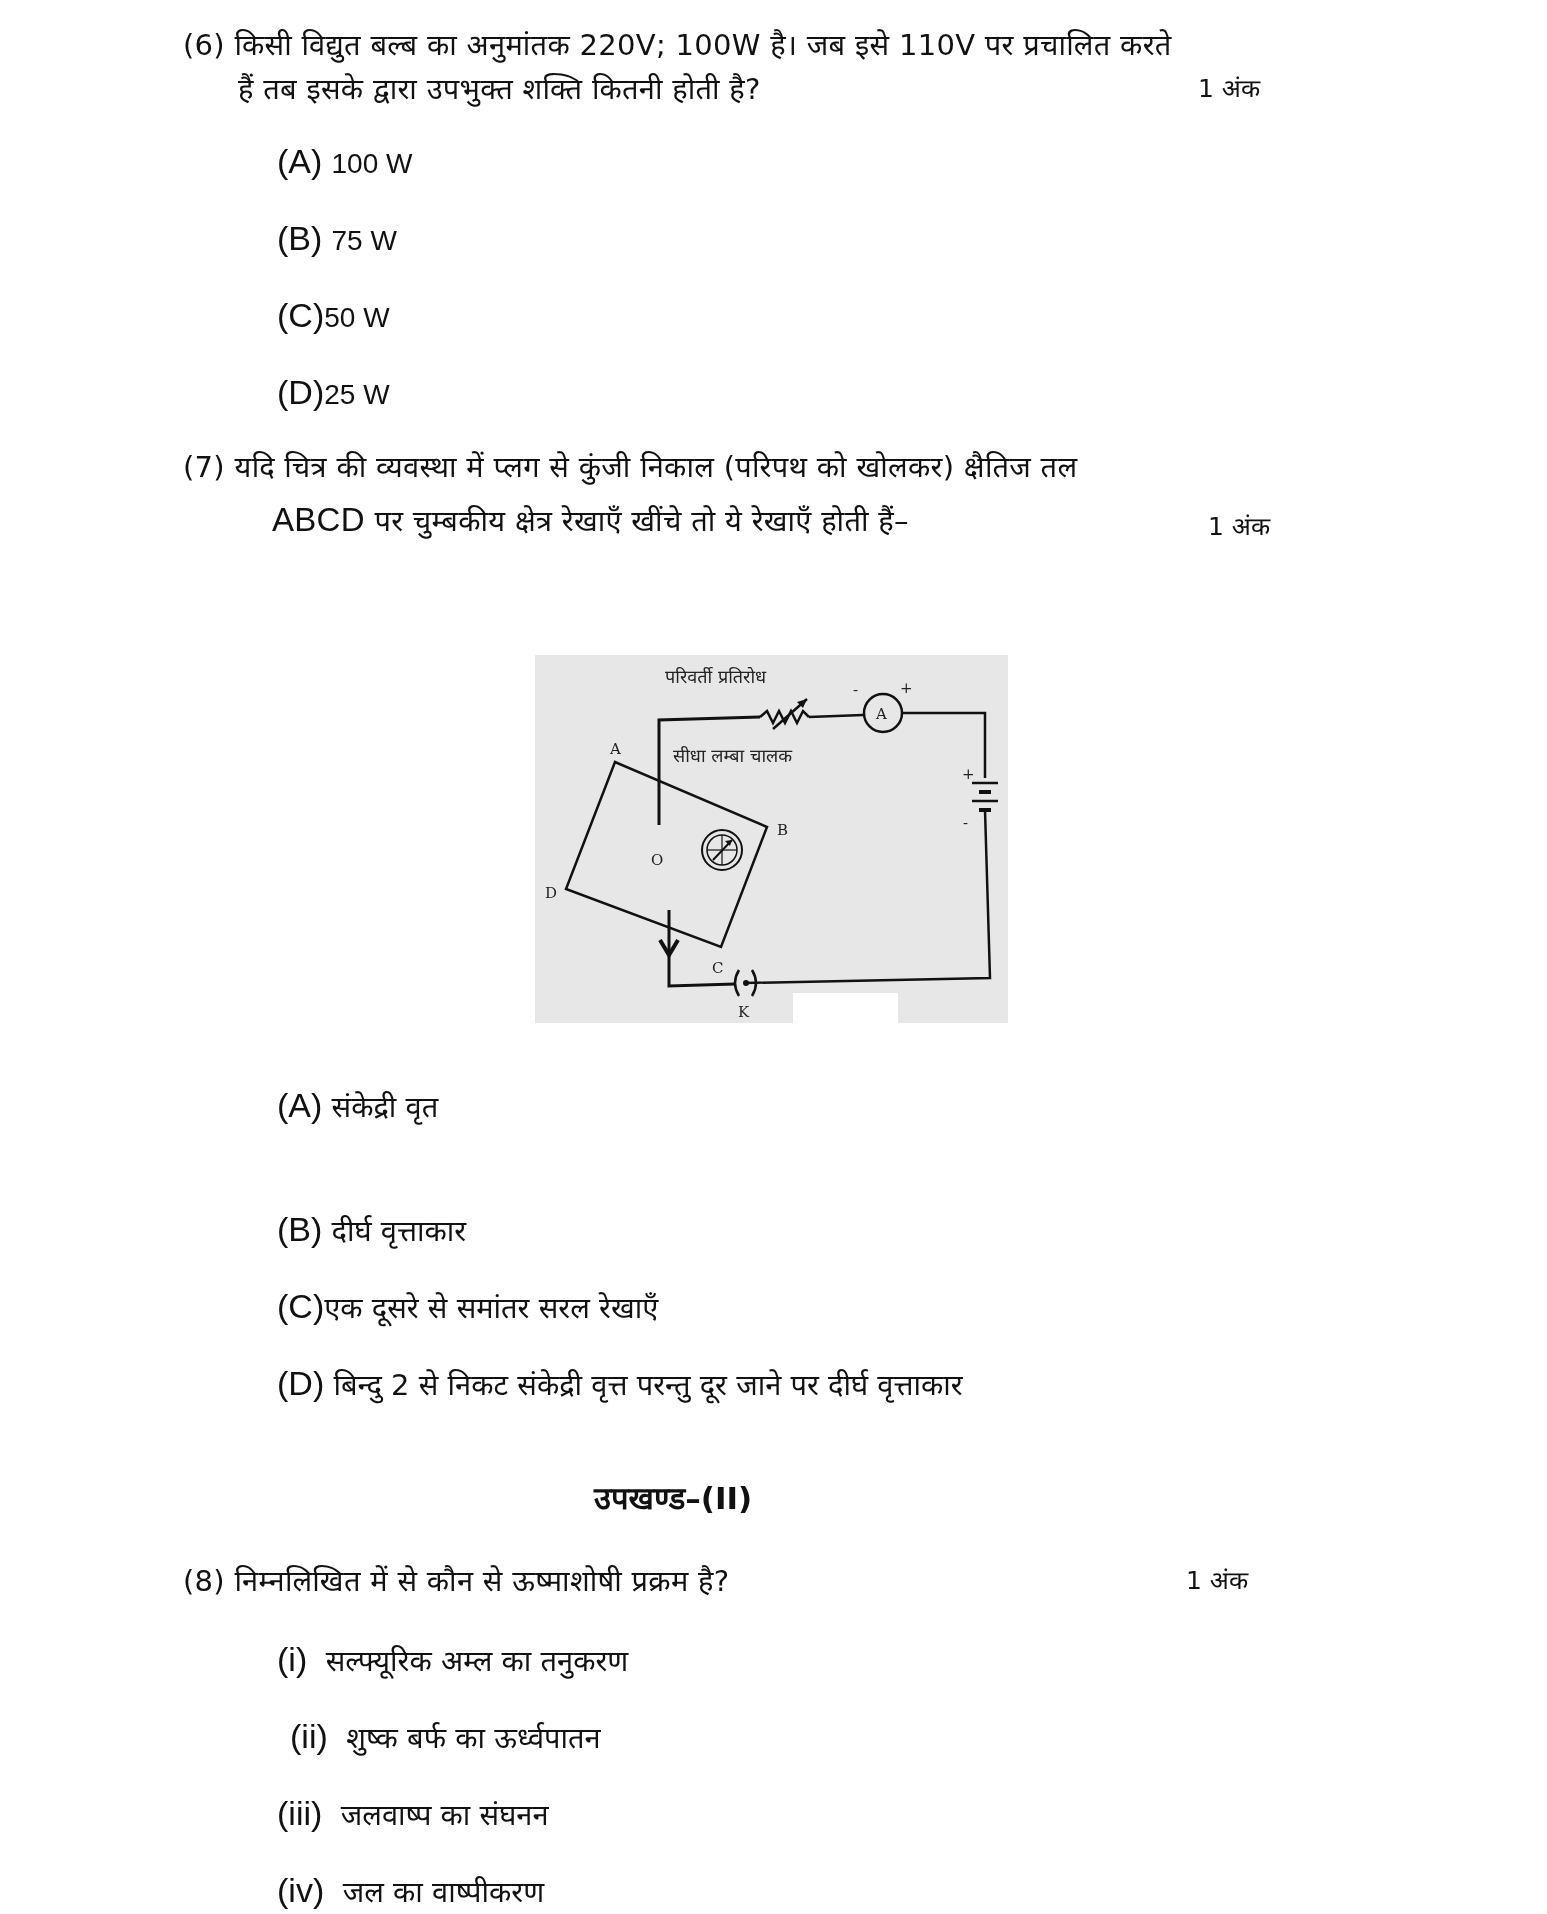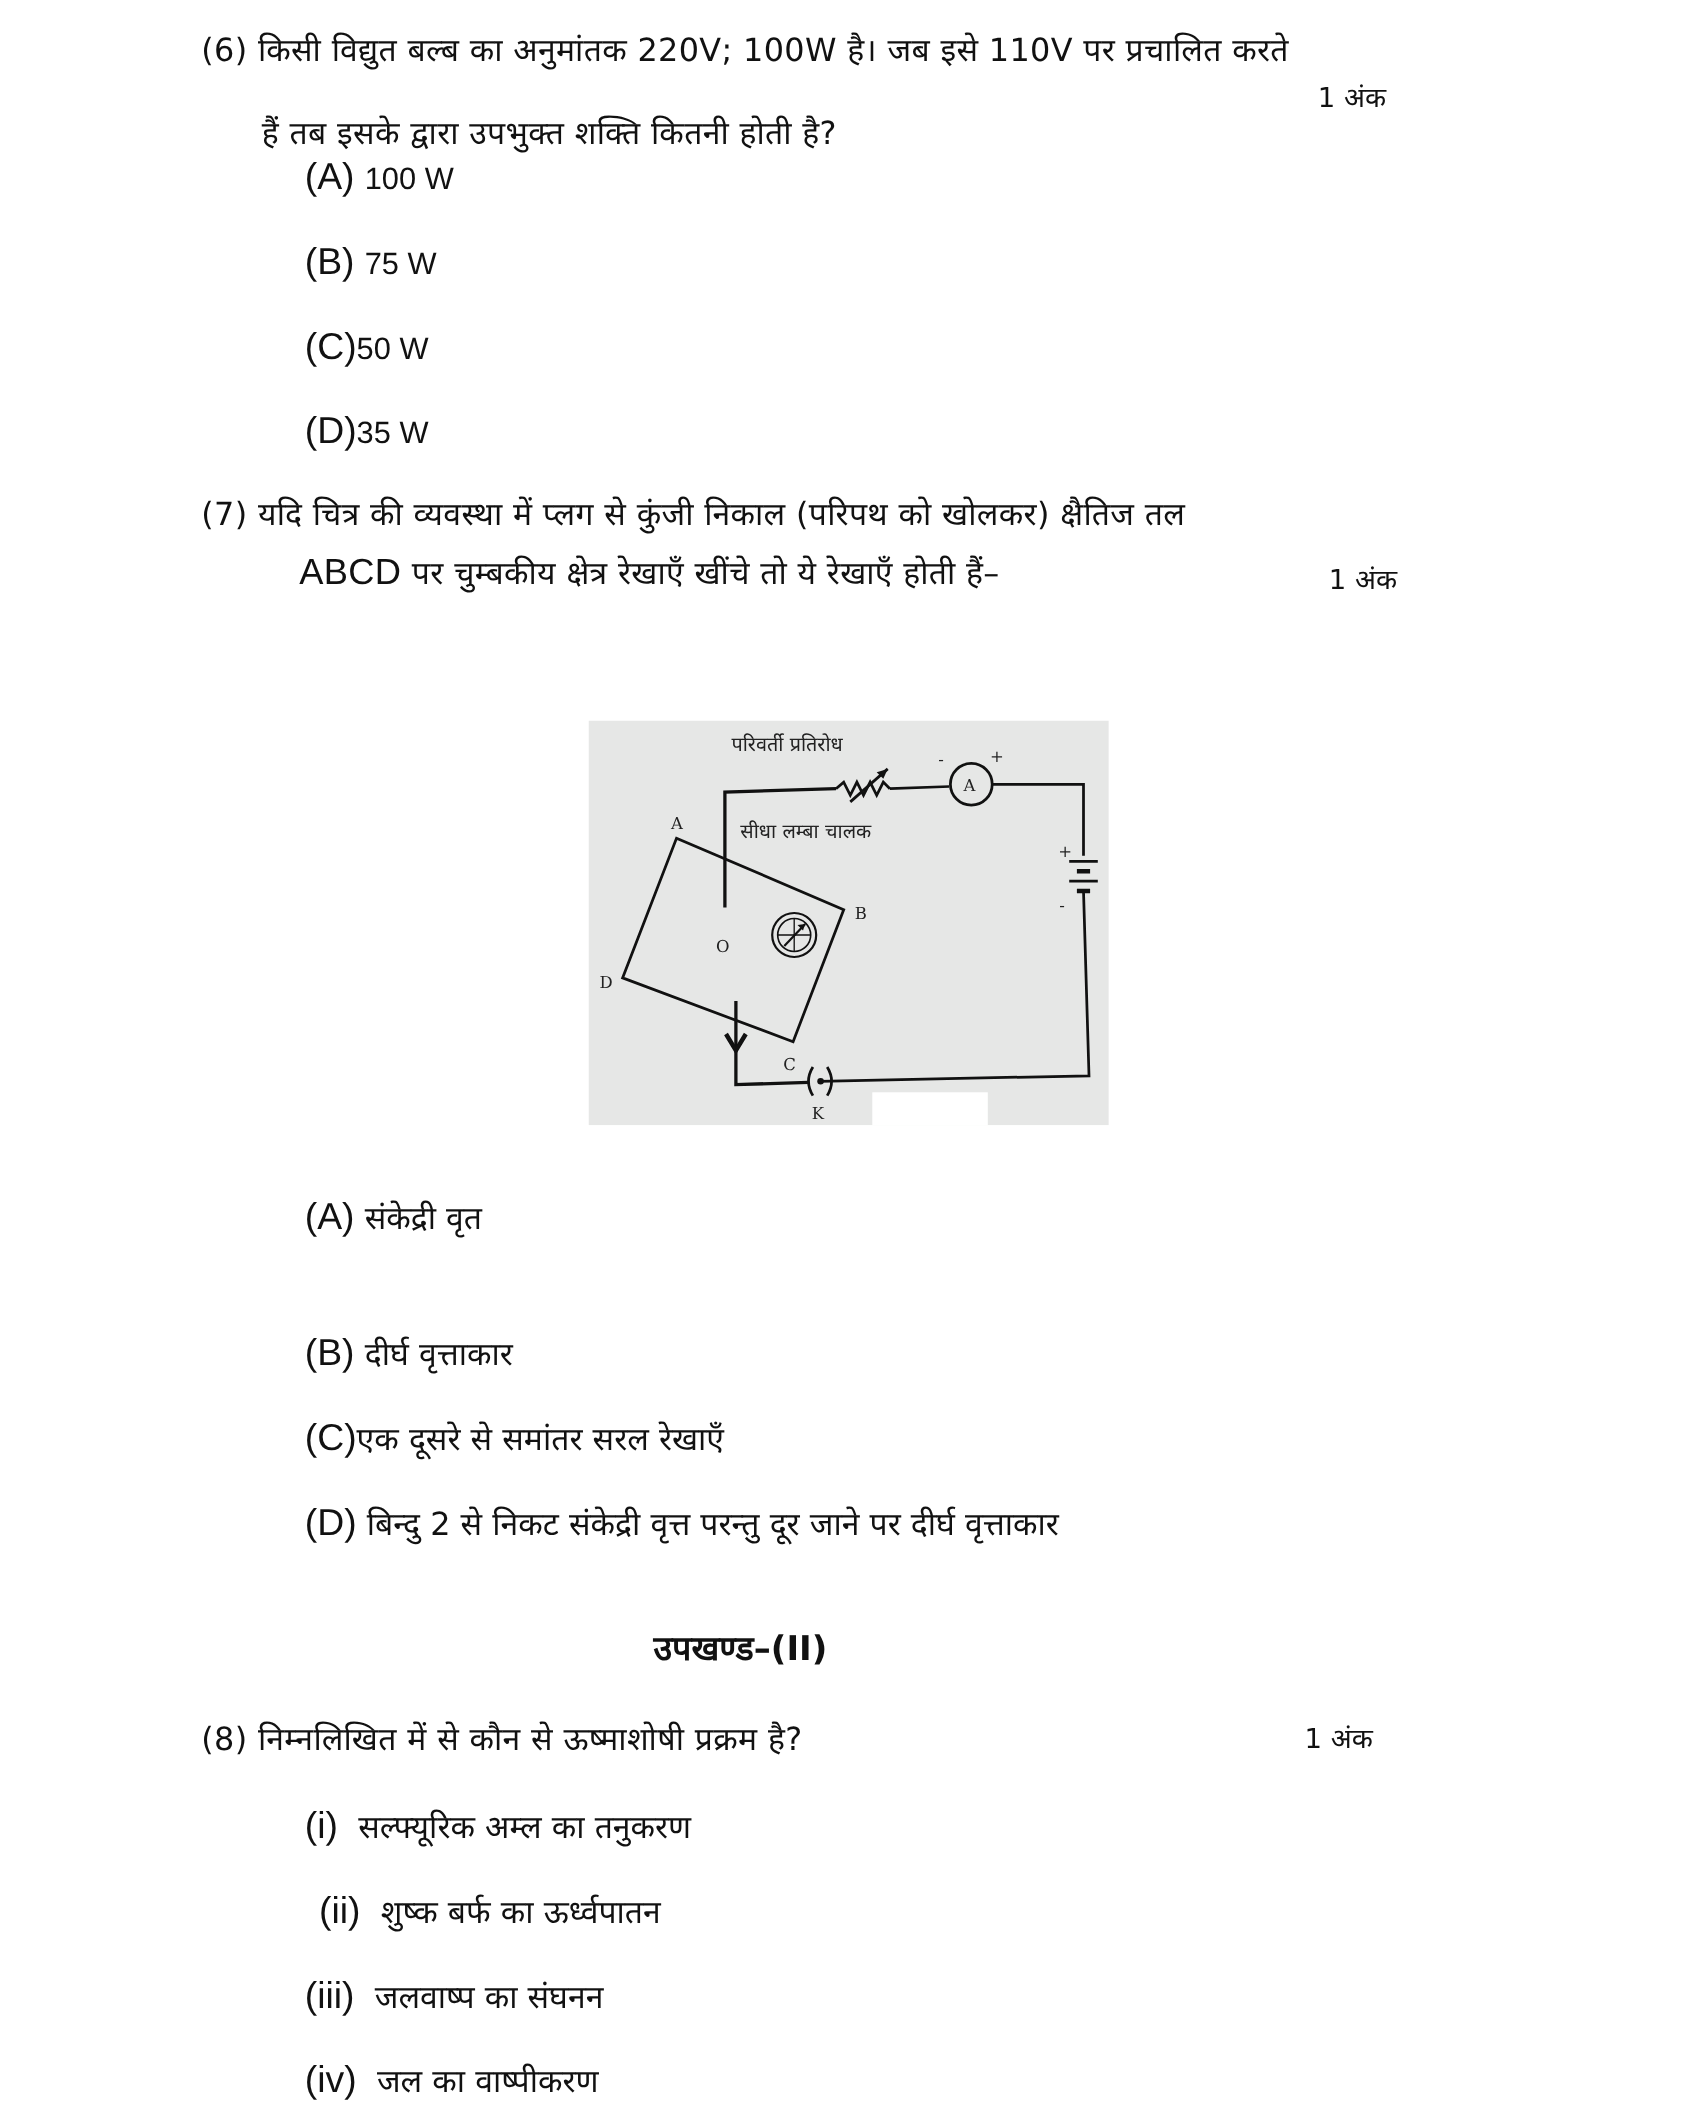--- a/index.html
+++ b/index.html
@@ -21,38 +21,38 @@
   .fig-label { font-family: "DejaVu Serif", "Liberation Serif", serif; font-size: 15px; fill: #222; }
   .fig-hindi { font-family: "DejaVu Sans", sans-serif; font-size: 18px; fill: #222; }
 </style>
 </head>
 <body>
 
 <div class="line" style="left:183px; top:24px;">
   <span>(6)</span>
   <span class="q-text">किसी विद्युत बल्ब का अनुमांतक 220V; 100W है। जब इसे 110V पर प्रचालित करते</span>
 </div>
-<div class="line" style="left:238px; top:68px;margin-top:32px;">
+<div class="line" style="left:238px; top:68px;">
   <span class="q-text">हैं तब इसके द्वारा उपभुक्त शक्ति कितनी होती है?</span>
 </div>
 <div class="marks" style="left:1198px; top:70px;">1 अंक</div>
 
 <div class="opt" style="left:277px; top:142px;">
   <span class="lbl">(A)</span>
   <span class="val-latin">100 W</span>
 </div>
 <div class="opt" style="left:277px; top:219px;text-align:right;">
   <span class="lbl">(B)</span>
   <span class="val-latin">75 W</span>
 </div>
 <div class="opt" style="left:277px; top:296px;">
   <span class="lbl">(C)</span><span class="val-latin">50 W</span>
 </div>
 <div class="opt" style="left:277px; top:373px;">
-  <span class="lbl">(D)</span><span class="val-latin">35 W</span>
+  <span class="lbl">(D)</span><span class="val-latin">25 W</span>
 </div>
 
 <div class="line" style="left:183px; top:446px;">
   <span>(7)</span>
   <span class="q-text">यदि चित्र की व्यवस्था में प्लग से कुंजी निकाल (परिपथ को खोलकर) क्षैतिज तल</span>
 </div>
 <div class="line" style="left:238px; top:500px;margin-left:34px;">
   <span class="abcd">ABCD</span>
   <span class="q-text">पर चुम्बकीय क्षेत्र रेखाएँ खींचे तो ये रेखाएँ होती हैं–</span>
 </div>

